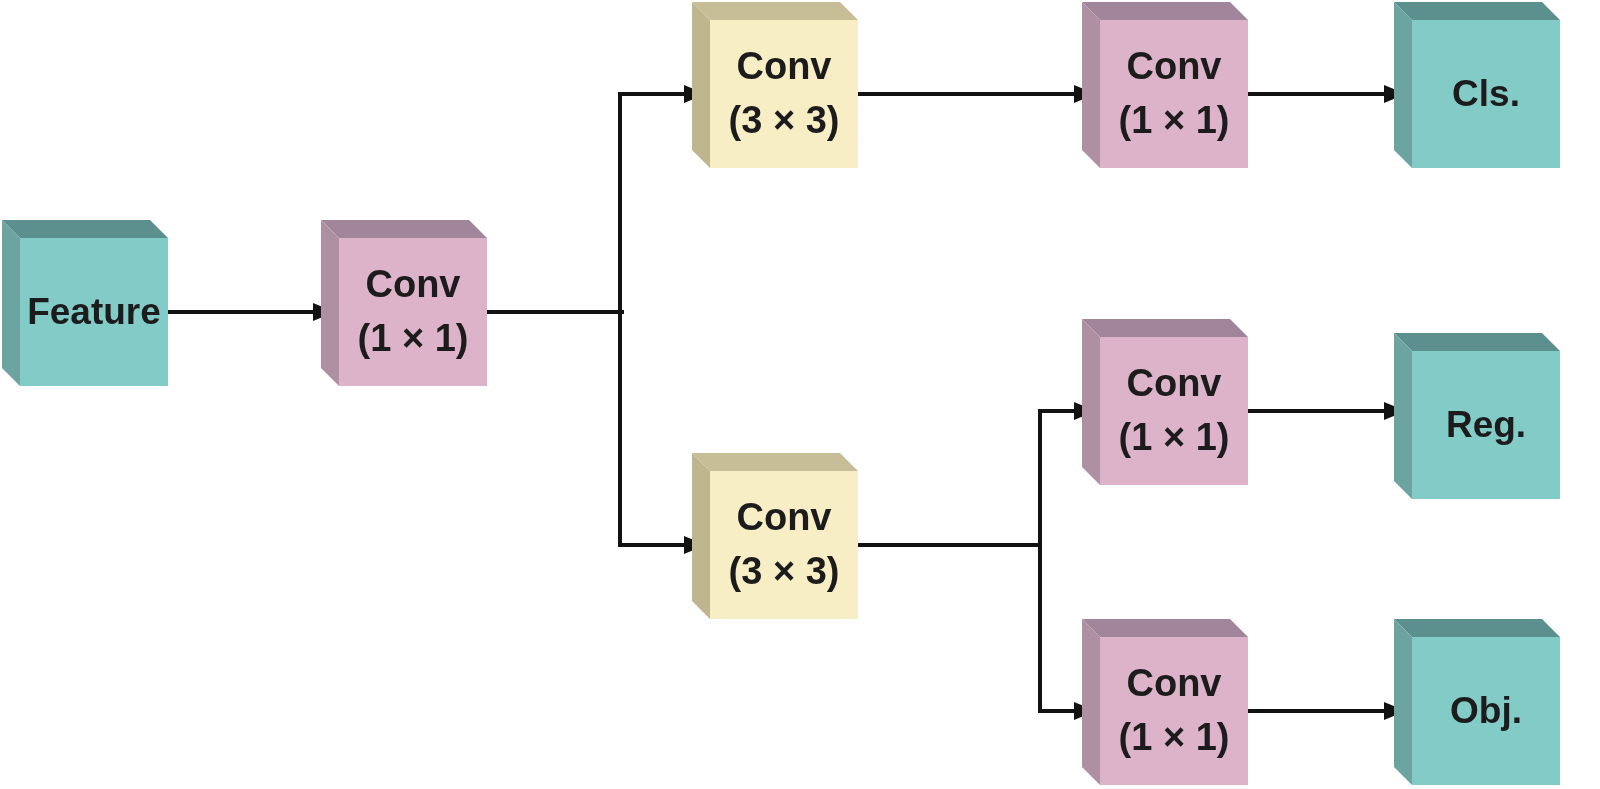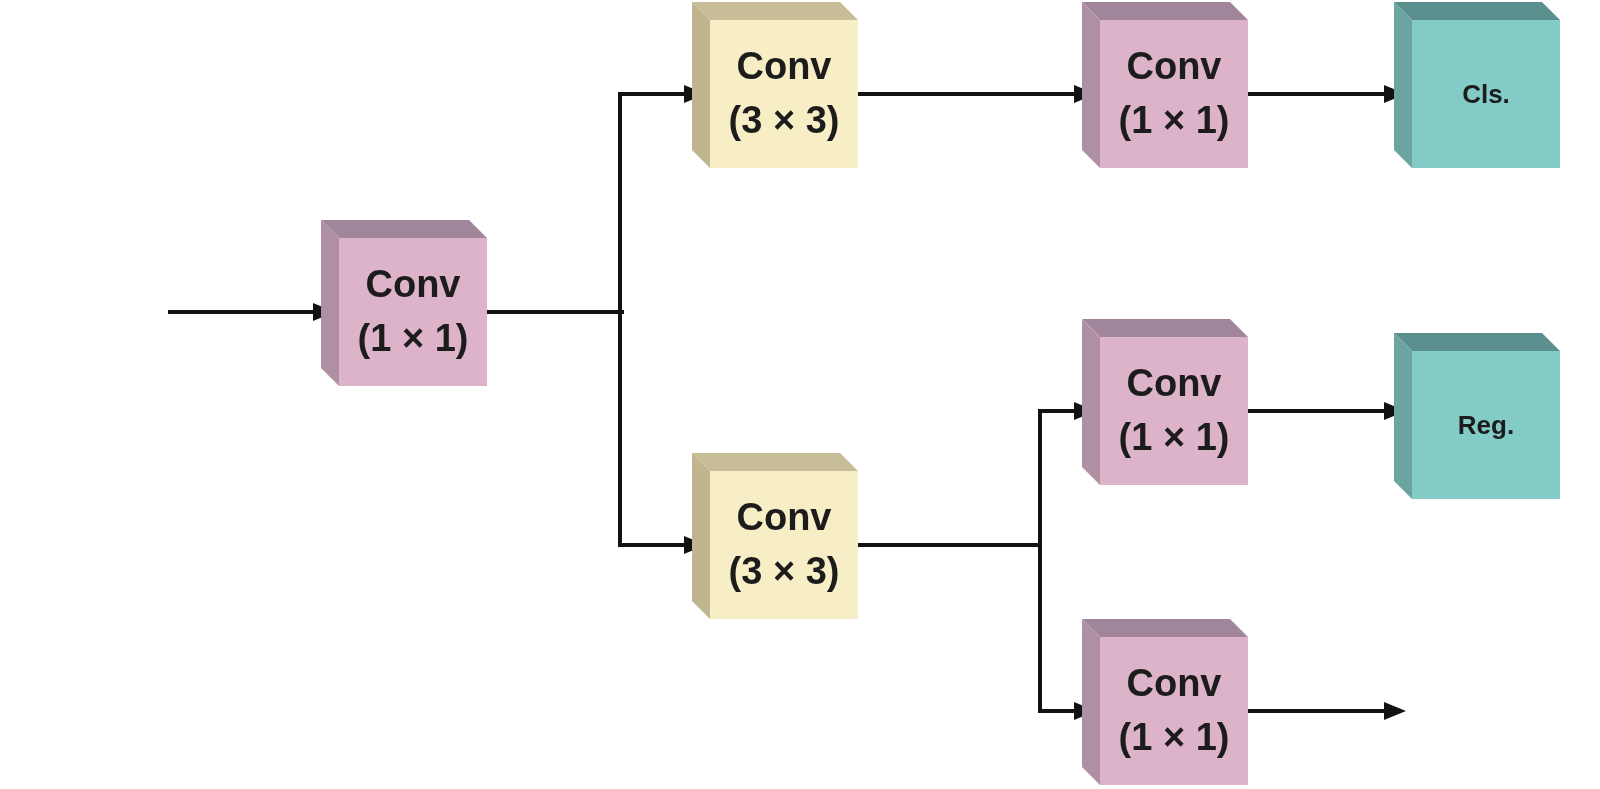--- a/index.html
+++ b/index.html
@@ -43,21 +43,21 @@
     justify-content: center;
     text-align: center;
   }
   .lbl {
     color: var(--text, #1c1c1c);
     font-weight: bold;
     font-size: 38px;
     line-height: 1.42;
     white-space: nowrap;
   }
-  .lbl.single { font-size: 26px; }
+  .lbl.single { font-size: 37px; }
 
   .teal   .front { background: var(--teal-front, #82cbc7); }
   .teal   .top   { background: var(--teal-top,   #5c908e); }
   .teal   .left  { background: var(--teal-left,  #6ba4a1); }
   .pink   .front { background: var(--pink-front, #dcb3c8); }
   .pink   .top   { background: var(--pink-top,   #a1859a); }
   .pink   .left  { background: var(--pink-left,  #af90a3); }
   .yellow .front { background: var(--yellow-front, #f8eec5); }
   .yellow .top   { background: var(--yellow-top,   #c7bd96); }
   .yellow .left  { background: var(--yellow-left,  #bfb58e); }
@@ -114,20 +114,27 @@
 
   <div class="edge-h" style="left:1040px; top:709px; width:36px;"></div>
   <div class="arrow-right" style="left:1074px; top:702px;"></div>
 
   <div class="edge-h" style="left:1248px; top:409px; width:138px;"></div>
   <div class="arrow-right" style="left:1384px; top:402px;"></div>
 
   <div class="edge-h" style="left:1248px; top:709px; width:138px;"></div>
   <div class="arrow-right" style="left:1384px; top:702px;"></div>
 
+  <div class="box3d teal" style="left:20px; top:238px;">
+    <div class="face top"></div>
+    <div class="face left"></div>
+    <div class="face front">
+      <div class="lbl single">Feature</div>
+    </div>
+  </div>
 
   <div class="box3d pink" style="left:339px; top:238px;">
     <div class="face top"></div>
     <div class="face left"></div>
     <div class="face front">
       <div class="lbl">Conv</div>
       <div class="lbl">(1 × 1)</div>
     </div>
   </div>
 
@@ -185,14 +192,21 @@
 
   <div class="box3d pink" style="left:1100px; top:637px;">
     <div class="face top"></div>
     <div class="face left"></div>
     <div class="face front">
       <div class="lbl">Conv</div>
       <div class="lbl">(1 × 1)</div>
     </div>
   </div>
 
+  <div class="box3d teal" style="left:1412px; top:637px;">
+    <div class="face top"></div>
+    <div class="face left"></div>
+    <div class="face front">
+      <div class="lbl single">Obj.</div>
+    </div>
+  </div>
 
 </div>
 
 </body></html>

